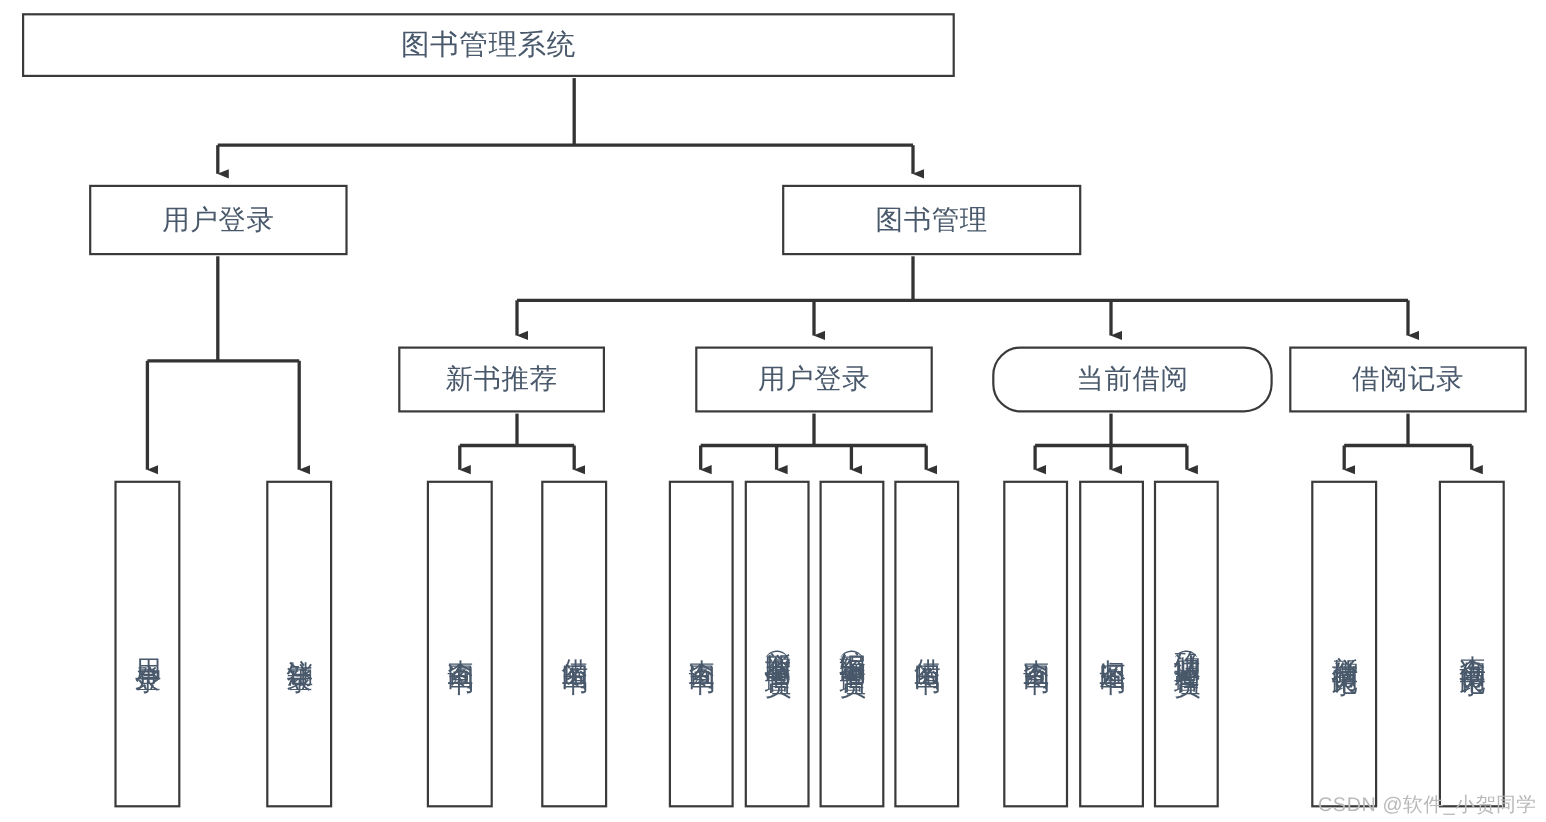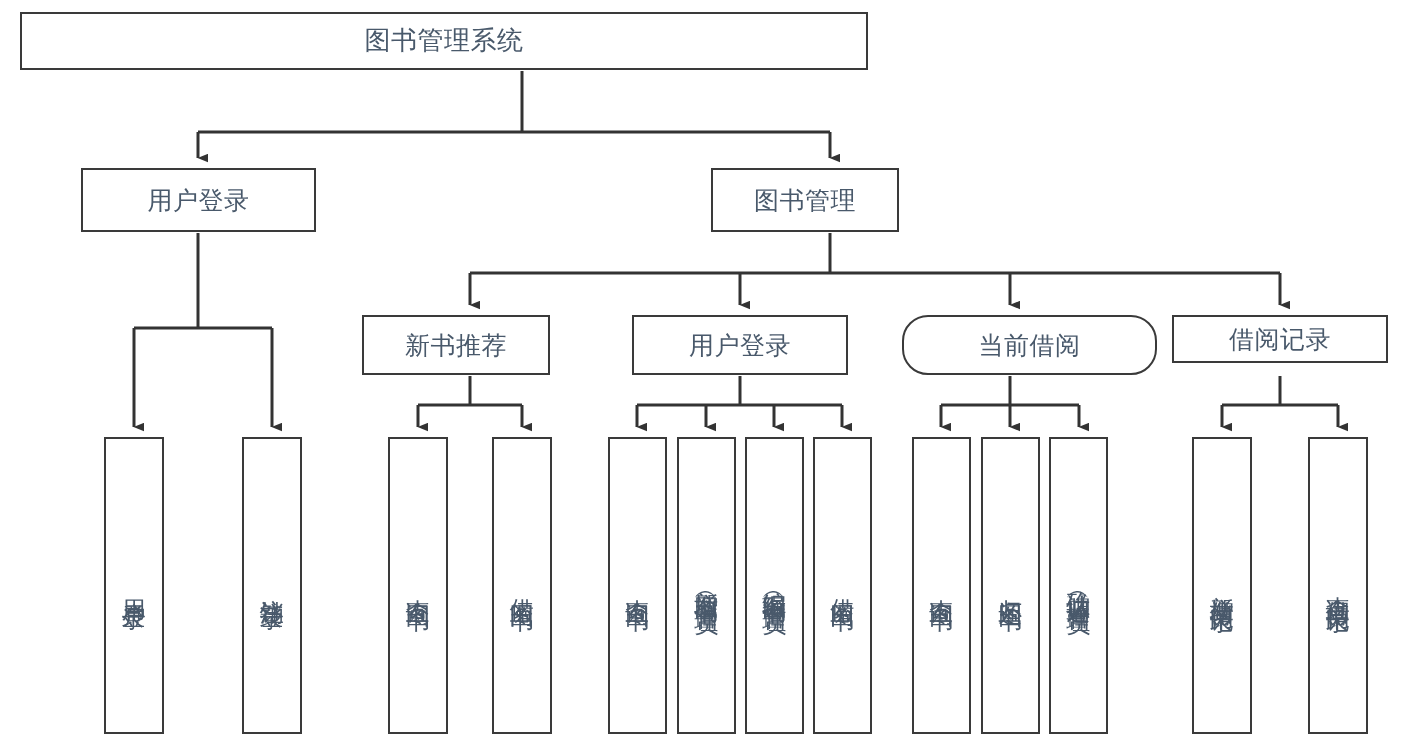--- a/index.html
+++ b/index.html
@@ -133,37 +133,37 @@
   </svg>
 
   <div class="node root h" style="left:20px; top:12px; width:848px; height:58px;">
     <span class="label">图书管理系统</span>
   </div>
 
   <div class="node h" style="left:81px; top:168px; width:235px; height:64px;">
     <span class="label">用户登录</span>
   </div>
 
-  <div class="node h" style="left:711px; top:168px; width:188px; height:64px;">
+  <div class="node h" style="left:711px; top:168px; width:272px; height:64px;">
     <span class="label">图书管理</span>
   </div>
 
   <div class="node h" style="left:362px; top:315px; width:188px; height:60px;">
     <span class="label">新书推荐</span>
   </div>
 
   <div class="node h" style="left:632px; top:315px; width:216px; height:60px;">
     <span class="label">用户登录</span>
   </div>
 
   <div class="node h" style="left:902px; top:315px; width:255px; height:60px;border-radius:26px;">
     <span class="label">当前借阅</span>
   </div>
 
-  <div class="node h" style="left:1172px; top:315px; width:216px; height:48px;">
+  <div class="node h" style="left:1172px; top:315px; width:216px; height:60px;">
     <span class="label">借阅记录</span>
   </div>
 
   <div class="node v" style="left:104px; top:437px; width:60px; height:297px;">
     <span class="label">用户登录</span>
   </div>
 
   <div class="node v" style="left:242px; top:437px; width:60px; height:297px;">
     <span class="label">注销登录</span>
   </div>
@@ -205,14 +205,15 @@
   </div>
 
   <div class="node v" style="left:1192px; top:437px; width:60px; height:297px;">
     <span class="label">新增借阅记录</span>
   </div>
 
   <div class="node v" style="left:1308px; top:437px; width:60px; height:297px;">
     <span class="label">查询借阅记录</span>
   </div>
 
+  <div class="watermark">CSDN @软件_小贺同学</div>
 
 </div>
 
 </body></html>

